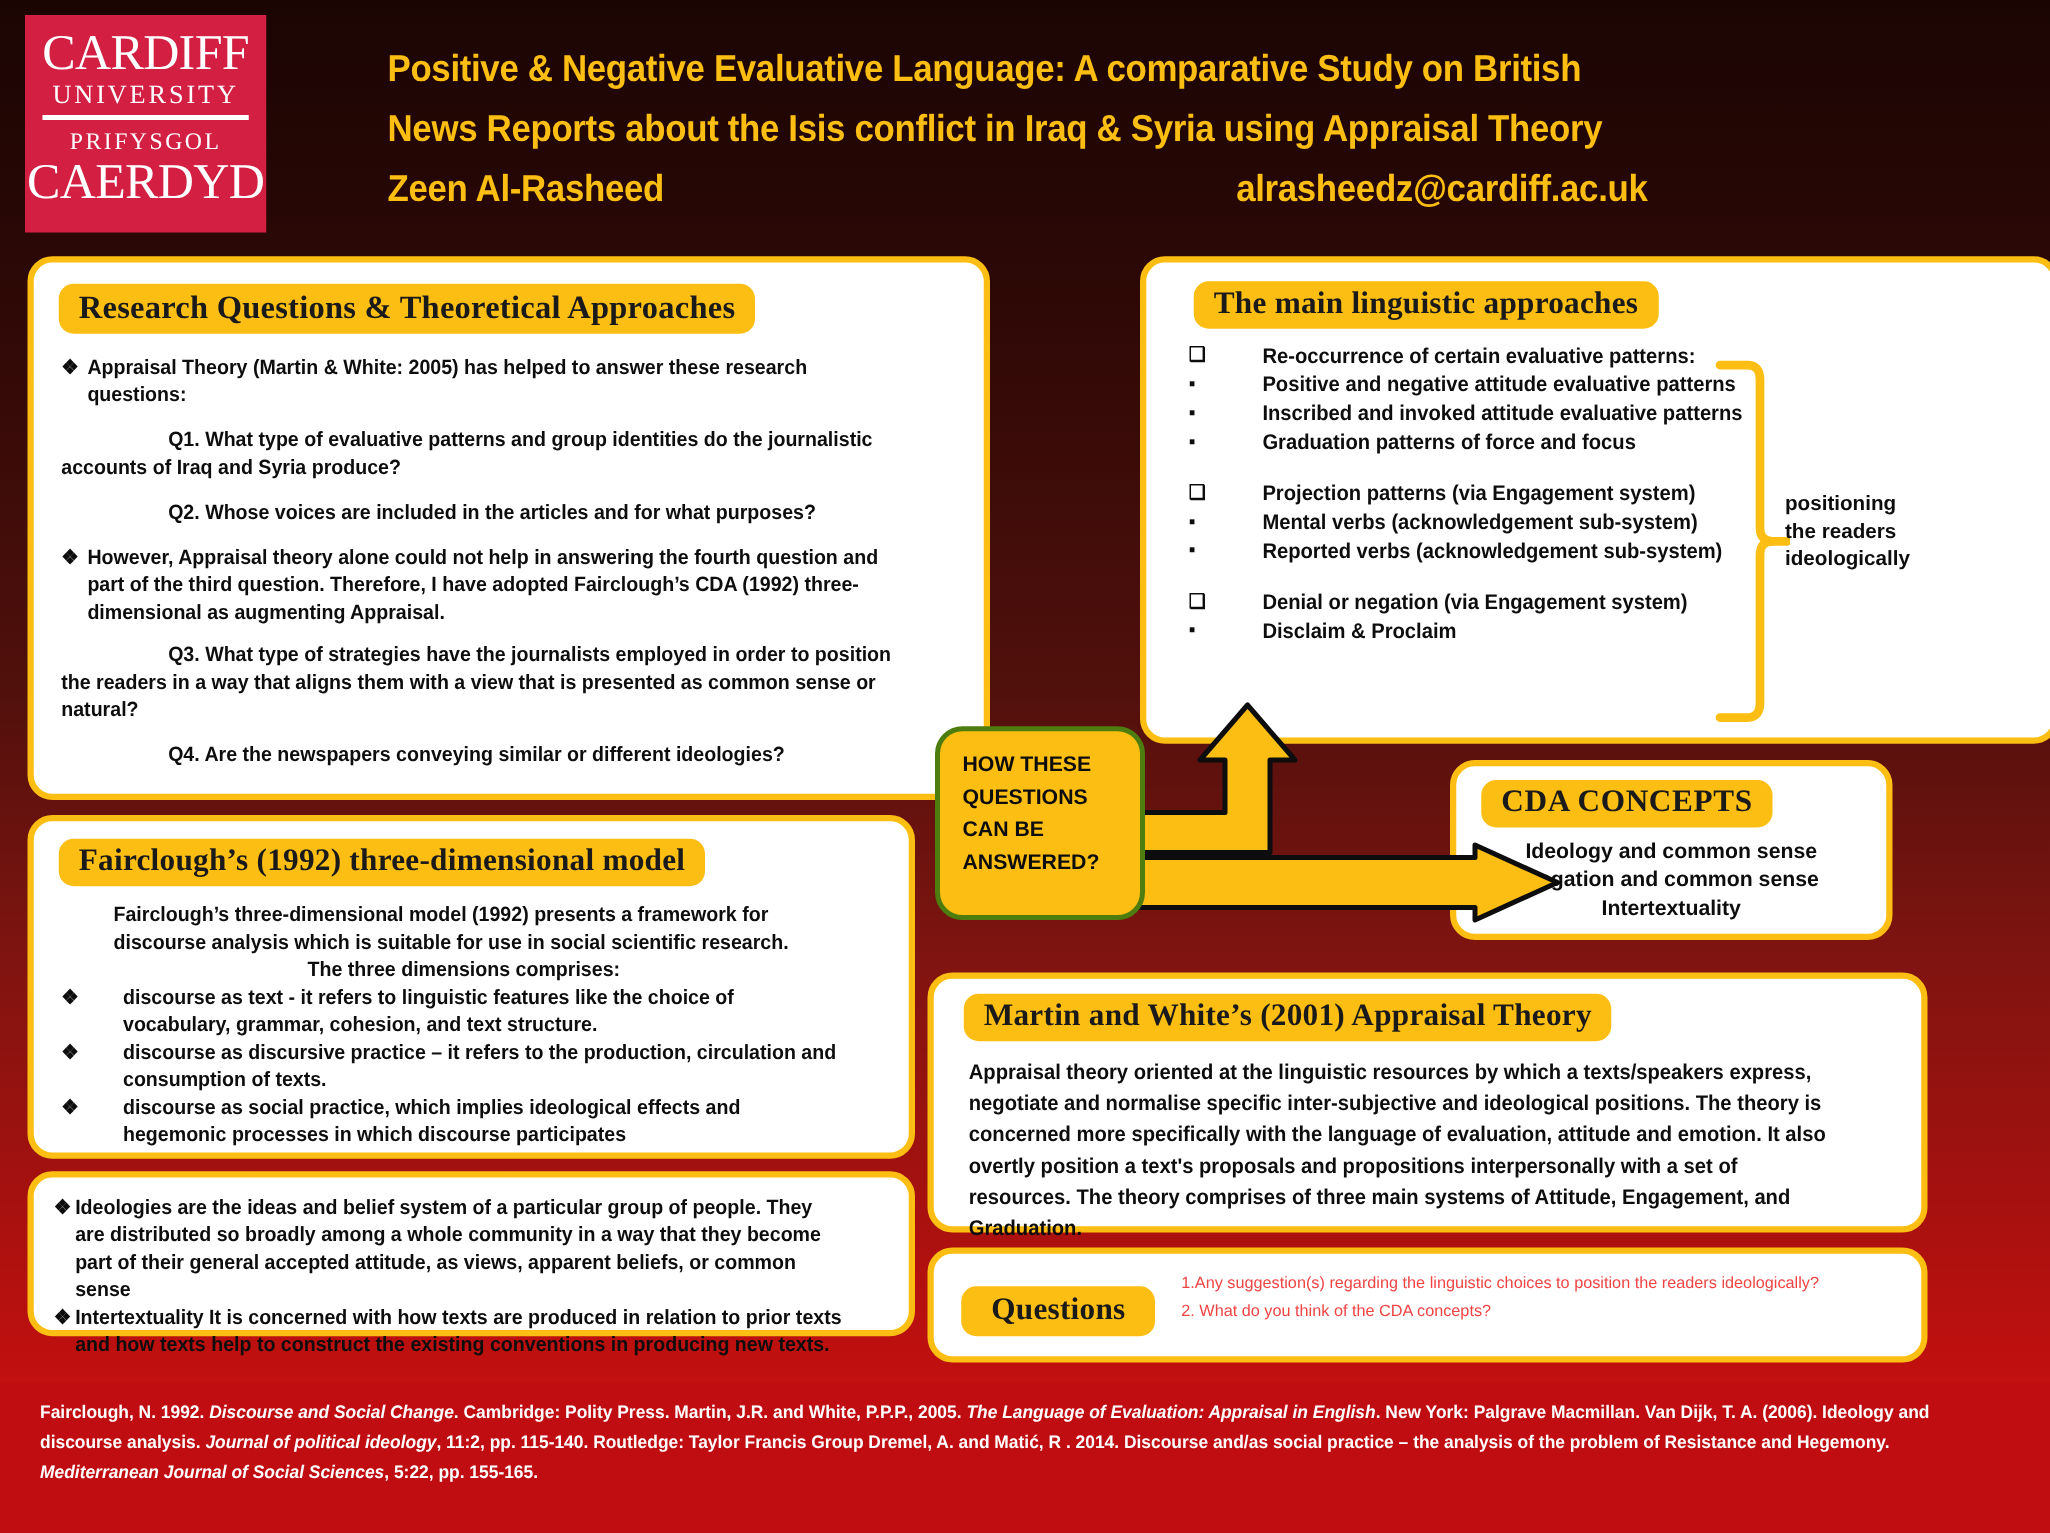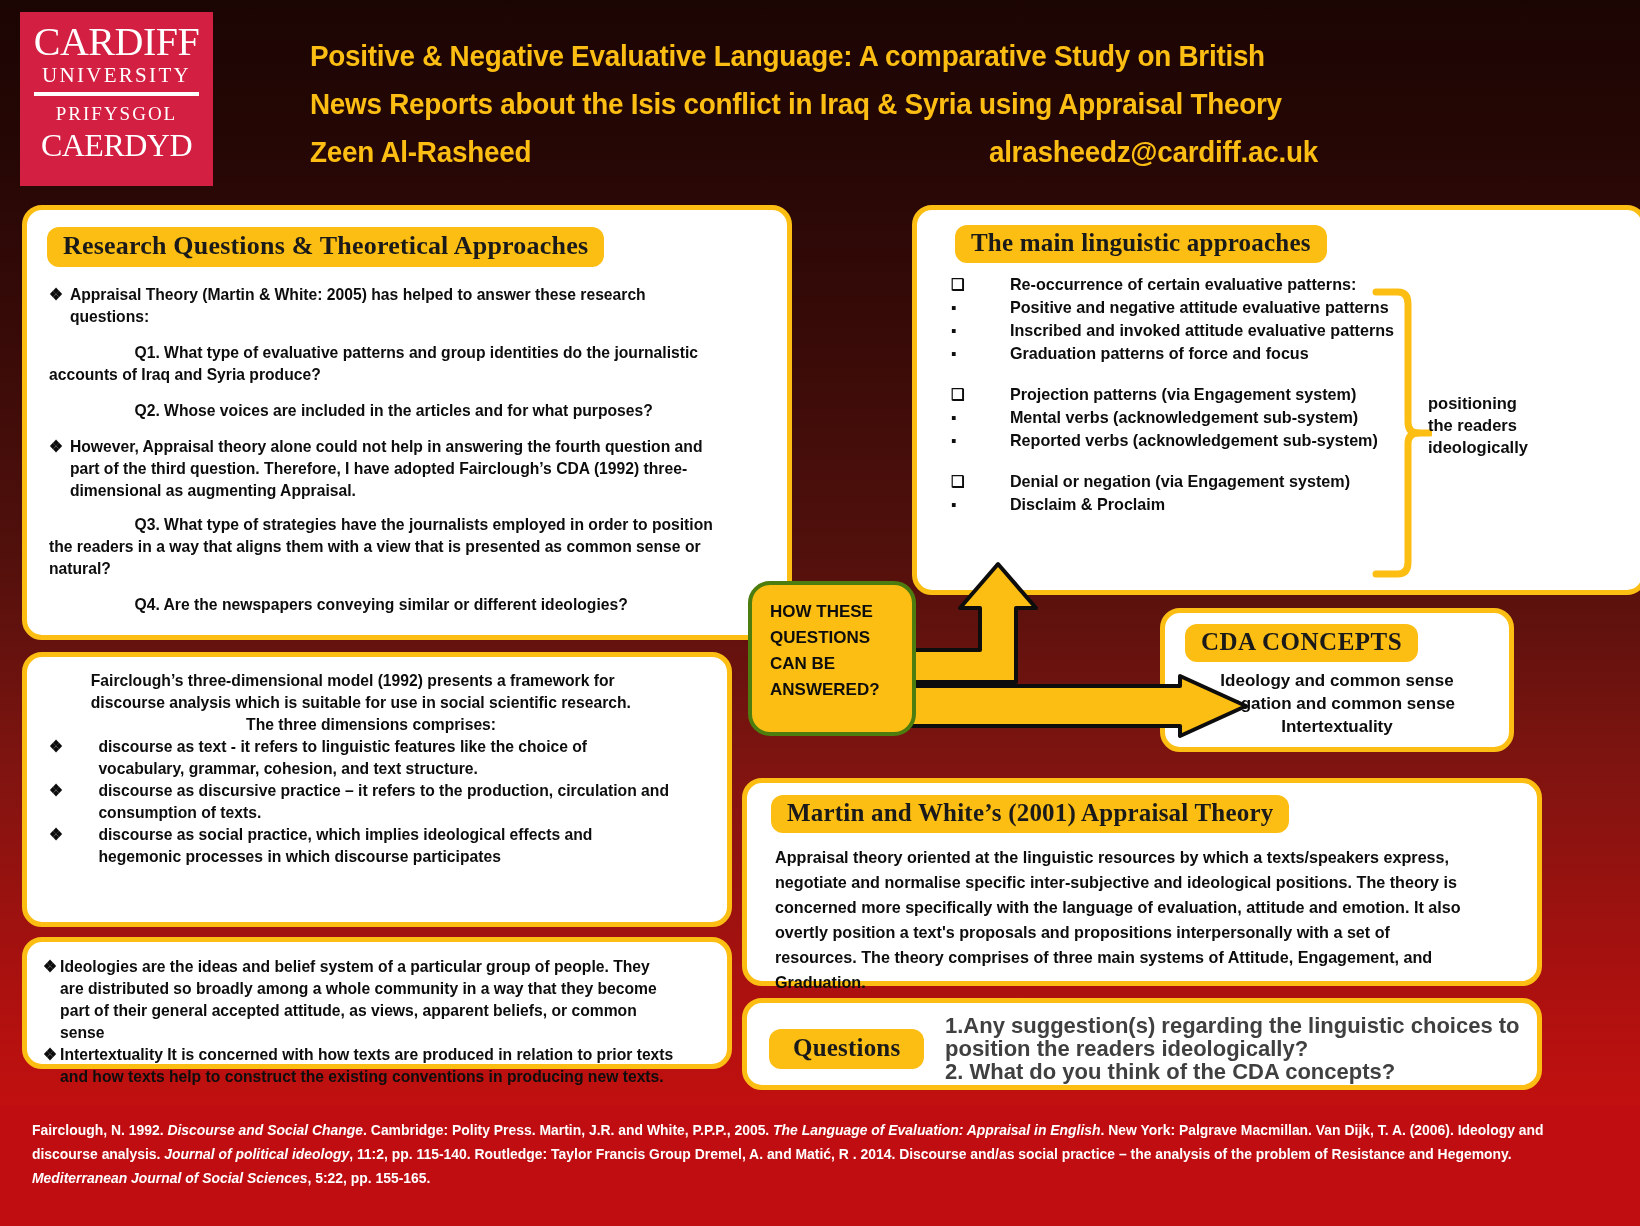--- a/index.html
+++ b/index.html
@@ -53,21 +53,21 @@
   }
   #logo .rule {
     height: 4px; background: #ffffff;
     margin: 4px 14px 7px 14px;
   }
   #logo .l3 {
     font-size: 19px; line-height: 22px;
     letter-spacing: 2px;
   }
   #logo .l4 {
-    font-size: 32px; line-height: 40px;
+    font-size: 40px; line-height: 40px;
     letter-spacing: -0.5px;
   }
 
   #title-block {
     position: absolute;
     left: 310px; top: 32px;
     width: 1310px;
   }
   .title-line {
     color: #fdbe13;
@@ -194,24 +194,24 @@
   #panel-q { left: 742px; top: 998px; width: 800px; height: 92px; }
   #panel-q .panel-title {
     position: absolute;
     left: 22px; top: 26px;
     font-size: 25px;
     padding: 5px 24px 7px 24px;
   }
   #panel-q .content {
     margin: 11px 16px 0 198px;
     font-family: "Liberation Sans Narrow", "Liberation Sans", sans-serif;
-    font-weight: bold;
-    font-size: 22px;
+    font-weight: normal;
+    font-size: 13px;
     line-height: 23px;
-    color: #404040;
+    color: #ef4444;
   }
 
   
   #callout {
     position: absolute;
     left: 748px; top: 581px;
     width: 168px; height: 155px;
     background: #fdbe13;
     border: 4px solid #4d7c0f;
     border-radius: 22px;
@@ -291,20 +291,21 @@
       <span class="b-text">However, Appraisal theory alone could not help in answering the fourth question and part of the third question. Therefore, I have adopted Fairclough’s CDA (1992) three-dimensional  as augmenting Appraisal.</span>
     </div>
 
     <div class="q tight">Q3. What type of strategies have the journalists employed in order to position the readers in a way that aligns them with a view that is presented as common sense or natural?</div>
     <div class="q">Q4. Are the newspapers conveying similar or different ideologies?</div>
 
   </div>
 </div>
 
 <div class="panel" id="panel-fair">
+  <div class="panel-title">Fairclough’s (1992) three-dimensional model</div>
   <div class="content body-text">
 
     <div class="intro">Fairclough’s three-dimensional model (1992) presents a framework for discourse analysis which is suitable for use in social scientific research.</div>
     <div class="center">The three dimensions comprises:</div>
 
     <div class="b-row">
       <span class="bullet">❖</span>
       <span class="b-text">discourse as text - it refers to linguistic features like the choice of vocabulary, grammar, cohesion, and text structure.</span>
     </div>
     <div class="b-row">

